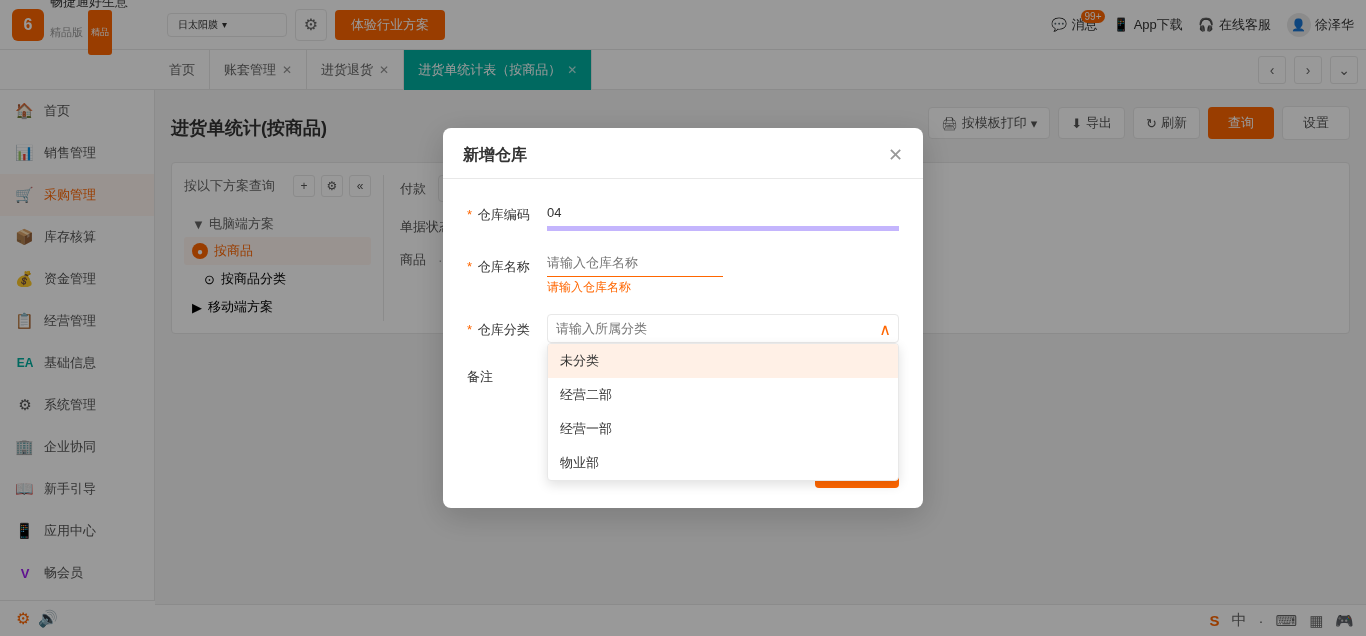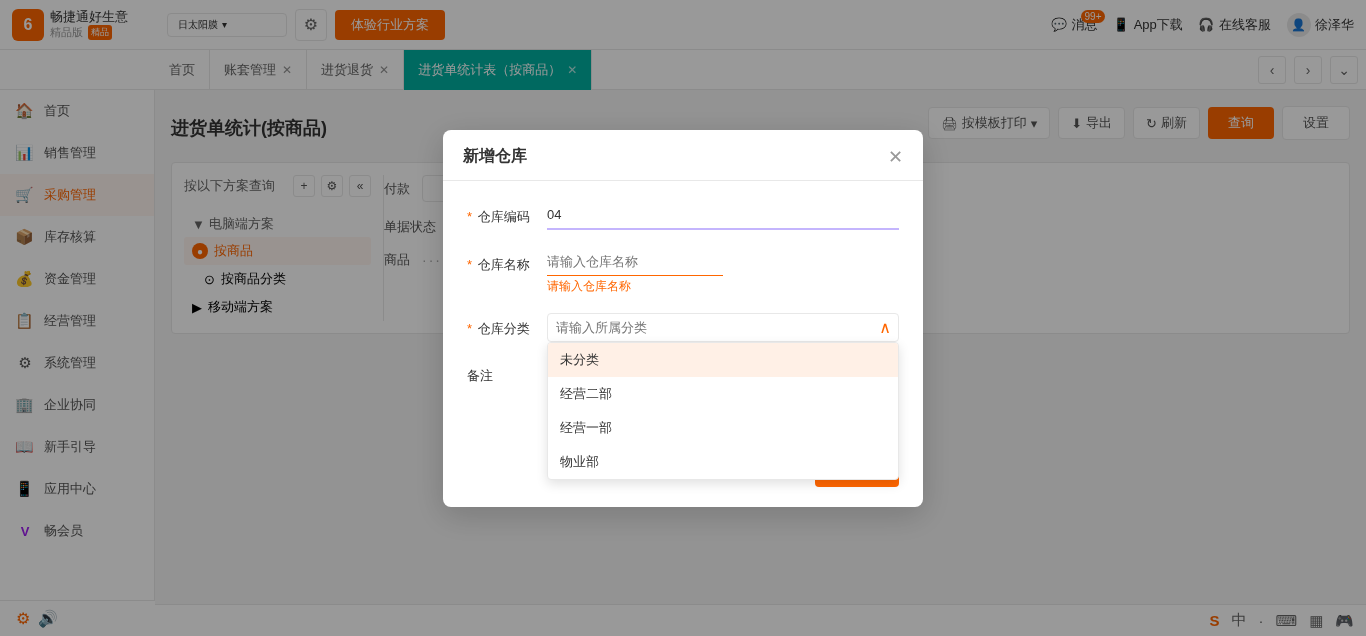--- a/index.html
+++ b/index.html
@@ -151,21 +151,21 @@
       padding: 7px 20px; font-size: 13px; cursor: pointer;
     }
     .set-btn {
       background: #fff; border: 1px solid #e8e8e8; border-radius: 4px;
       padding: 7px 20px; font-size: 13px; cursor: pointer; color: #555;
     }
 
     
     .filter-area {
       background: #fff; border-radius: 4px; border: 1px solid #e8e8e8;
-      padding: 12px; margin-bottom: 12px; display: flex; gap: 0;
+      padding: 12px; margin-bottom: 12px; display: flex; gap: 16px;
     }
     .filter-left {
       width: 200px; border-right: 1px solid #e8e8e8; padding-right: 12px;
     }
     .filter-section-title {
       font-size: 13px; color: #666; margin-bottom: 8px;
       display: flex; align-items: center; gap: 6px;
     }
     .filter-controls {
       display: flex; gap: 6px; margin-bottom: 8px;
@@ -223,21 +223,21 @@
     .modal-close { cursor: pointer; color: #999; font-size: 18px; }
     .modal-body { padding: 20px 24px; }
     .form-row {
       display: flex; align-items: flex-start; margin-bottom: 18px;
     }
     .form-label {
       width: 80px; font-size: 13px; color: #333; padding-top: 7px; flex-shrink: 0;
     }
     .required { color: #f60; margin-right: 2px; }
     .form-input {
-      flex: 1; border: none; border-bottom: 2px solid #c4b5fd;
+      flex: 1; border: none; border-bottom: 5px solid #c4b5fd;
       padding: 6px 0; font-size: 13px; color: #333; outline: none;
     }
     .form-input.error-border { border-bottom: 1px solid #f60; }
     .error-msg { color: #f60; font-size: 12px; margin-top: 2px; }
     .form-field-wrap { flex: 1; display: flex; flex-direction: column; }
     .dropdown-wrap { position: relative; }
     .dropdown-input {
       flex: 1; border: 1px solid #e8e8e8; border-radius: 4px;
       padding: 6px 32px 6px 8px; font-size: 13px; color: #999;
       background: #fff; width: 100%;
@@ -275,21 +275,21 @@
       position: fixed; bottom: 0; right: 0; left: 155px; height: 32px;
       display: flex; align-items: center; justify-content: flex-end;
       background: #fff; border-top: 1px solid #e8e8e8; padding-right: 12px; gap: 12px;
       z-index: 5;
     }
     .bottom-icon { color: #666; cursor: pointer; font-size: 15px; }
 
     
     .logo-badge {
       background: #f60; color: #fff; font-size: 9px; border-radius: 3px;
-      padding: 1px 3px; margin-left: 2px;
+      padding: 16px 3px; margin-left: 2px;
     }
   </style>
 </head>
 <body>
 
 <div class="top-header">
   <div class="logo-area">
     <div class="logo-icon">
       <span>6</span>
     </div>
@@ -380,20 +380,24 @@
       <span class="s-icon">📦</span>
       <span>库存核算</span>
     </div>
     <div class="sidebar-item">
       <span class="s-icon">💰</span>
       <span>资金管理</span>
     </div>
     <div class="sidebar-item">
       <span class="s-icon">📋</span>
       <span>经营管理</span>
+    </div>
+    <div class="sidebar-item">
+      <span class="s-icon" style="font-size:12px;font-weight:bold;color:#00b0a0;">EA</span>
+      <span>基础信息</span>
     </div>
     <div class="sidebar-item">
       <span class="s-icon">⚙</span>
       <span>系统管理</span>
     </div>
     <div class="sidebar-item">
       <span class="s-icon">🏢</span>
       <span>企业协同</span>
     </div>
     <div class="sidebar-item">

